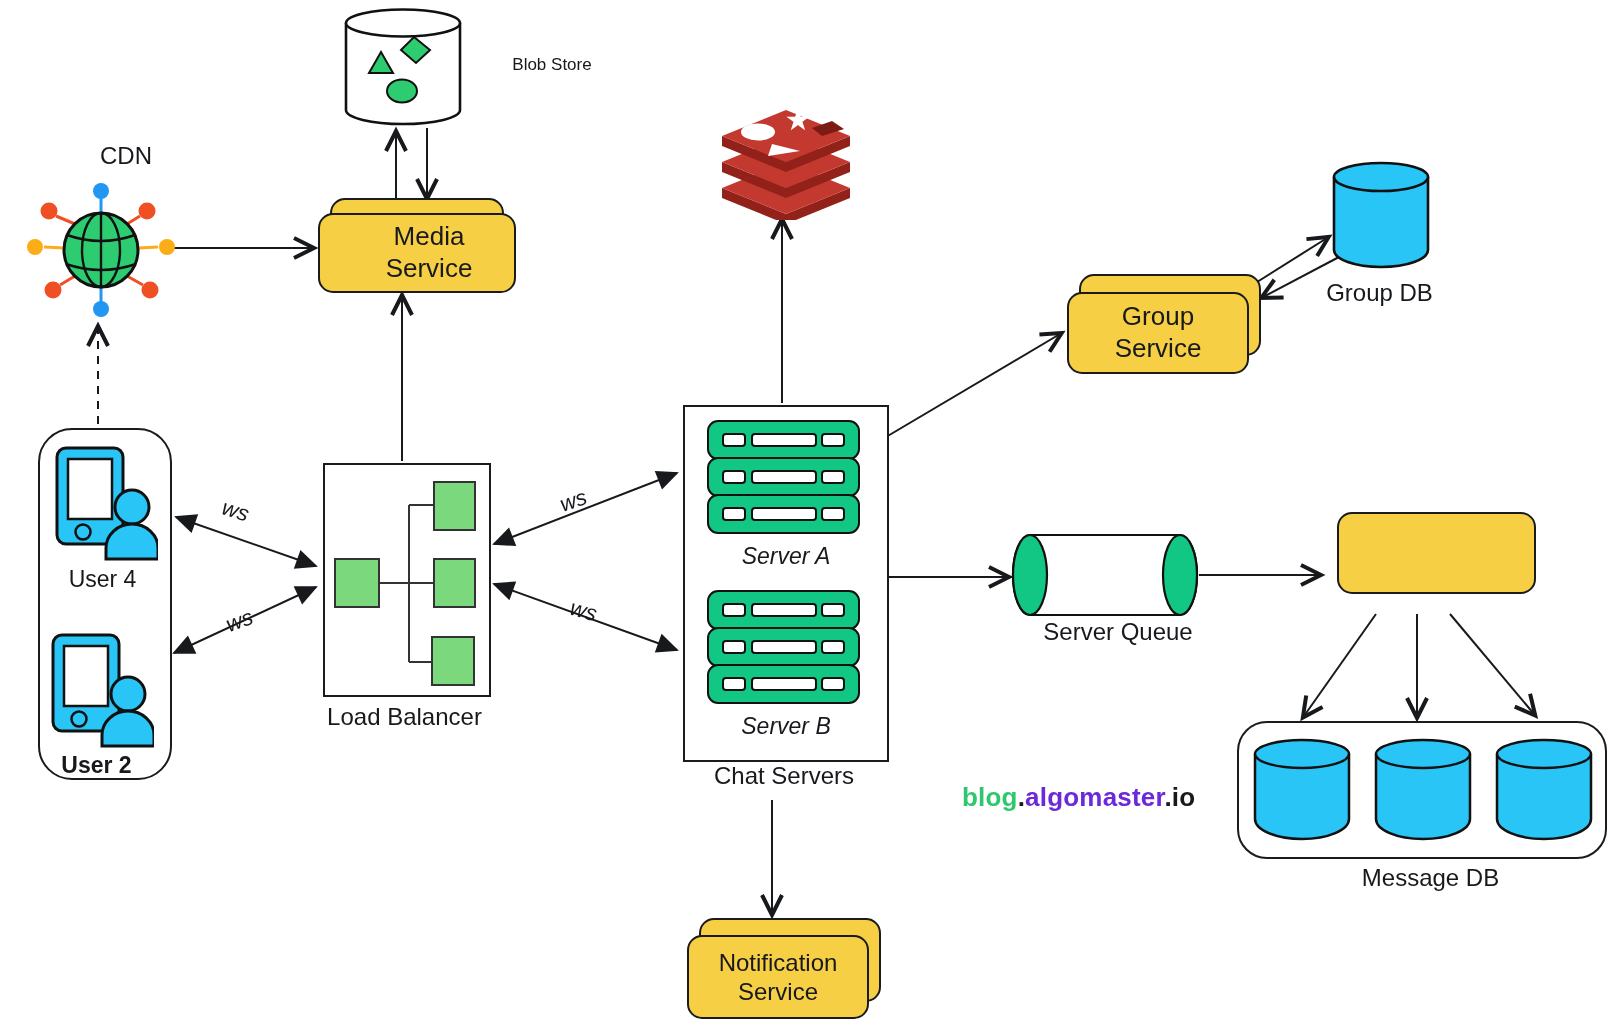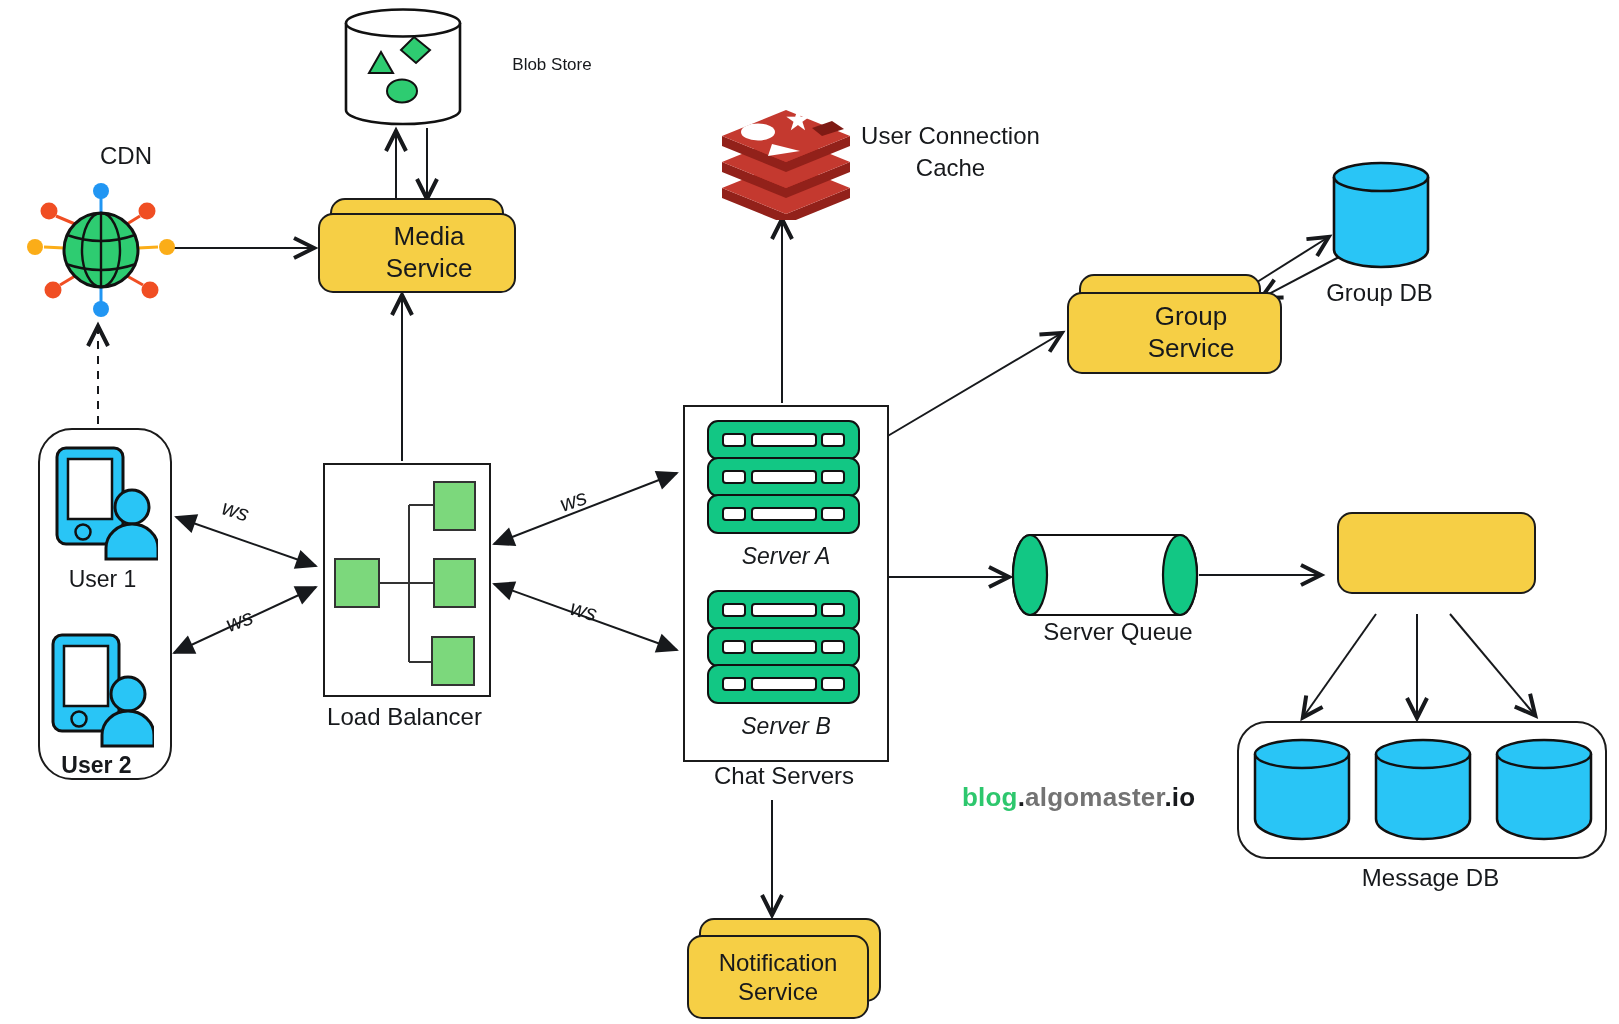--- a/index.html
+++ b/index.html
@@ -100,21 +100,21 @@
   </svg>
 
   <div class="users-box" style="left:38px;top:428px;width:130px;height:348px;">
     <svg class="abs" style="left:14px;top:15px;" width="104" height="116" viewBox="0 0 104 116">
       <rect x="3" y="3" width="66" height="96" rx="9" style="fill:var(--p-cyan)" stroke="#111" stroke-width="3"></rect>
       <rect x="14" y="14" width="44" height="60" fill="#fff" stroke="#111" stroke-width="2.5"></rect>
       <circle cx="29" cy="87" r="7.5" style="fill:var(--p-cyan)" stroke="#111" stroke-width="2.5"></circle>
       <circle cx="78" cy="62" r="17" style="fill:var(--p-cyan)" stroke="#111" stroke-width="3"></circle>
       <path d="M52,114 v-11 a26,24 0 0 1 52,0 v11 z" style="fill:var(--p-cyan)" stroke="#111" stroke-width="3"></path>
     </svg>
-    <div class="caption small" style="left:10px;top:136px;width:105px;">User 1</div>
+    <div class="caption small" style="left:10px;top:136px;width:105px;">User 4</div>
     <svg class="abs" style="left:10px;top:202px;" width="104" height="116" viewBox="0 0 104 116">
       <rect x="3" y="3" width="66" height="96" rx="9" style="fill:var(--p-cyan)" stroke="#111" stroke-width="3"></rect>
       <rect x="14" y="14" width="44" height="60" fill="#fff" stroke="#111" stroke-width="2.5"></rect>
       <circle cx="29" cy="87" r="7.5" style="fill:var(--p-cyan)" stroke="#111" stroke-width="2.5"></circle>
       <circle cx="78" cy="62" r="17" style="fill:var(--p-cyan)" stroke="#111" stroke-width="3"></circle>
       <path d="M52,114 v-11 a26,24 0 0 1 52,0 v11 z" style="fill:var(--p-cyan)" stroke="#111" stroke-width="3"></path>
     </svg>
     <div class="caption small" style="left:4px;top:322px;width:105px;font-weight:bold;">User 2</div>
   </div>
 
@@ -141,25 +141,24 @@
       <polygon points="10,64 74,90 138,64 138,74 74,100 10,74" style="fill:var(--p-redis-dark)"></polygon>
       <polygon points="10,64 74,38 138,64 74,90" style="fill:var(--p-redis-red)"></polygon>
       <polygon points="10,38 74,64 138,38 138,48 74,74 10,48" style="fill:var(--p-redis-dark)"></polygon>
       <polygon points="10,38 74,12 138,38 74,64" style="fill:var(--p-redis-red)"></polygon>
       <ellipse cx="46" cy="34" rx="17" ry="8.5" fill="#fff"></ellipse>
       <polygon points="60,46 88,53 56,58" fill="#fff"></polygon>
       <polygon points="100,30 120,23 132,31 110,38" style="fill:var(--p-redis-hole)"></polygon>
       <text x="86" y="32" font-size="30" fill="#fff" text-anchor="middle" font-family="DejaVu Sans, sans-serif">★</text>
     </g>
   </svg>
-  <div class="caption" style="left:843px;top:120px;width:215px;line-height:1.35;">User Connection Cache</div>
 
   <div class="stack" style="left:1067px;top:274px;width:192px;height:97px;">
     <div class="back" style="left:12px;top:0;width:178px;height:78px;"></div>
-    <div class="front" style="left:0;top:18px;width:178px;height:78px;padding-left:33px;">
+    <div class="front" style="left:0;top:18px;width:178px;height:78px;">
       <div class="txt" style="width:110px;font-size:26px;">Group Service</div>
     </div>
   </div>
   <svg class="abs" style="left:1330px;top:160px;" width="102" height="114" viewBox="0 0 102 114">
     <path d="M4,17 V90 a47,17 0 0 0 94,0 V17" style="fill:var(--p-cyan)" stroke="#111" stroke-width="2.6"></path>
     <ellipse cx="51" cy="17" rx="47" ry="14" style="fill:var(--p-cyan)" stroke="#111" stroke-width="2.6"></ellipse>
   </svg>
   <div class="caption" style="left:1302px;top:279px;width:155px;">Group DB</div>
 
   <div class="lb-box" style="left:323px;top:463px;width:164px;height:230px;">
@@ -253,16 +252,16 @@
       <div class="txt" style="width:150px;font-size:24px;">Notification Service</div>
     </div>
   </div>
 
   <div class="ws" style="left:222px;top:498px;transform:rotate(17deg);">ws</div>
   <div class="ws" style="left:226px;top:608px;transform:rotate(-20deg);">ws</div>
   <div class="ws" style="left:560px;top:488px;transform:rotate(-19deg);">ws</div>
   <div class="ws" style="left:570px;top:598px;transform:rotate(15deg);">ws</div>
 
   <div class="watermark" style="left:962px;top:782px;">
-    <span style="color: rgb(45, 199, 109);">blog</span><span style="color: rgb(23, 25, 28);">.</span><span style="color: #737373;">algomaster</span><span style="color: rgb(23, 25, 28);">.io</span>
+    <span style="color: rgb(45, 199, 109);">blog</span><span style="color: rgb(23, 25, 28);">.</span><span style="color: #6d28d9;">algomaster</span><span style="color: rgb(23, 25, 28);">.io</span>
   </div>
 
 </div>
 
 </body></html>

